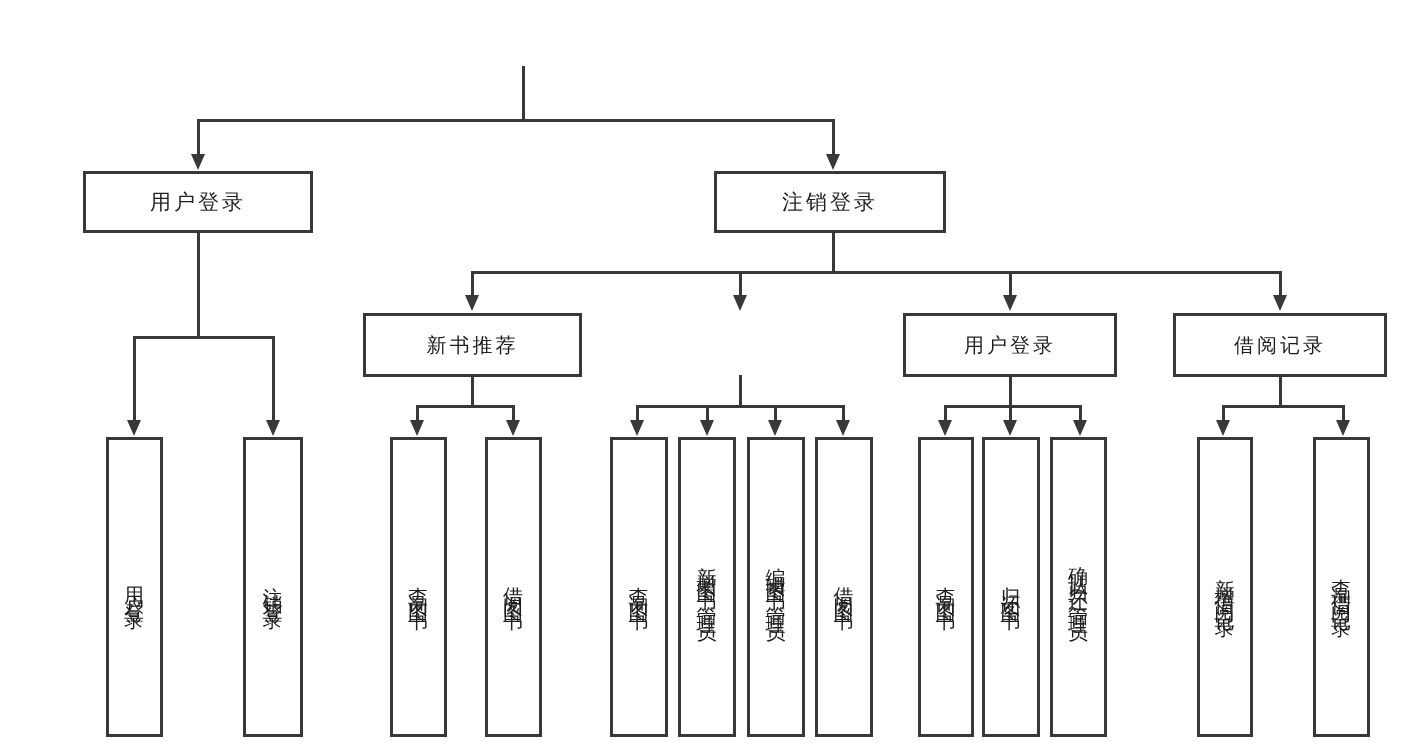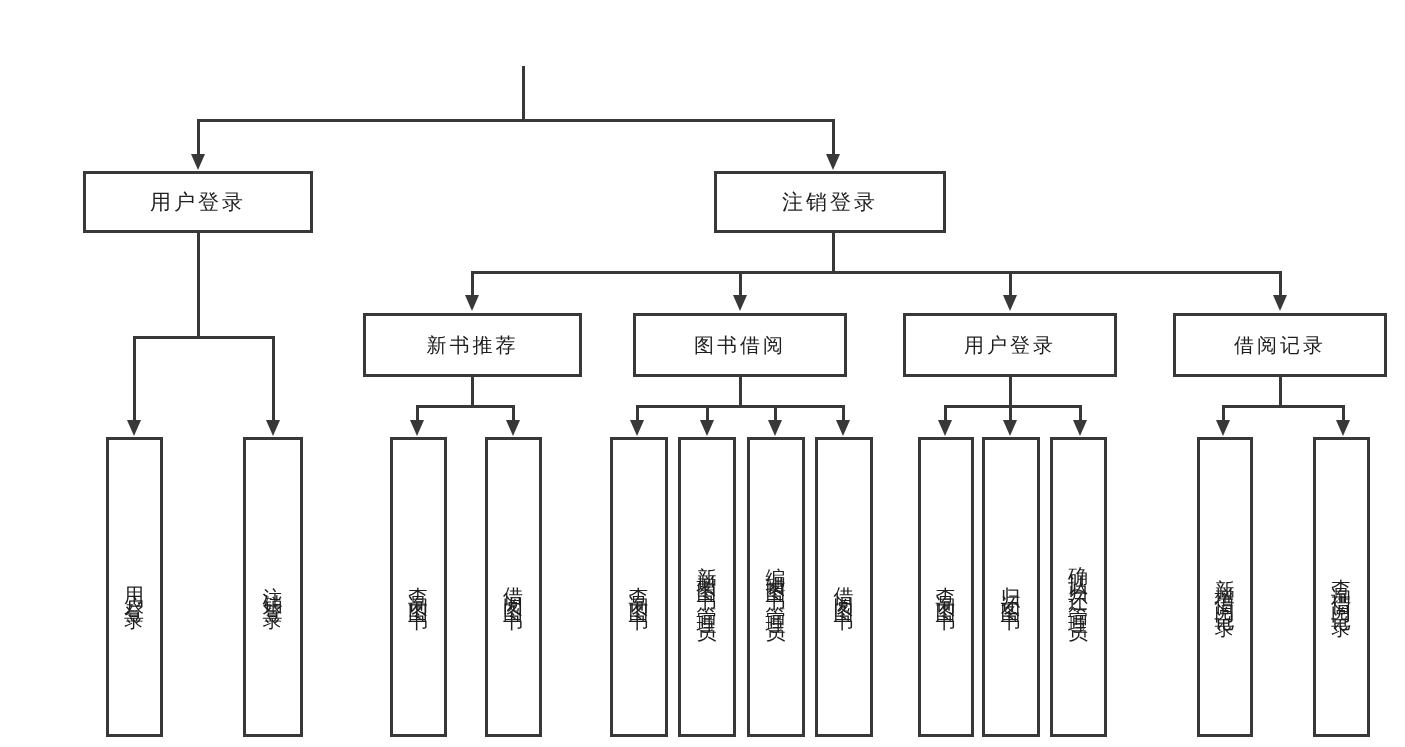--- a/index.html
+++ b/index.html
@@ -98,23 +98,20 @@
   <div class="box hbox l2" style="left:83px;width:230px;">
     <span>用户登录</span>
   </div>
   <div class="box hbox l2" style="left:714px;width:232px;">
     <span>注销登录</span>
   </div>
 
   <div class="box hbox l3" style="left:363px;width:219px;">
     <span>新书推荐</span>
   </div>
-  <div class="box hbox l3" style="left:633px;width:214px;">
-    <span>图书借阅</span>
-  </div>
   <div class="box hbox l3" style="left:903px;width:214px;">
     <span>用户登录</span>
   </div>
   <div class="box hbox l3" style="left:1173px;width:214px;">
     <span>借阅记录</span>
   </div>
 
   <div class="box leaf" style="left:106px;width:57px;">
     <span class="vtext">用户登录</span>
   </div>

